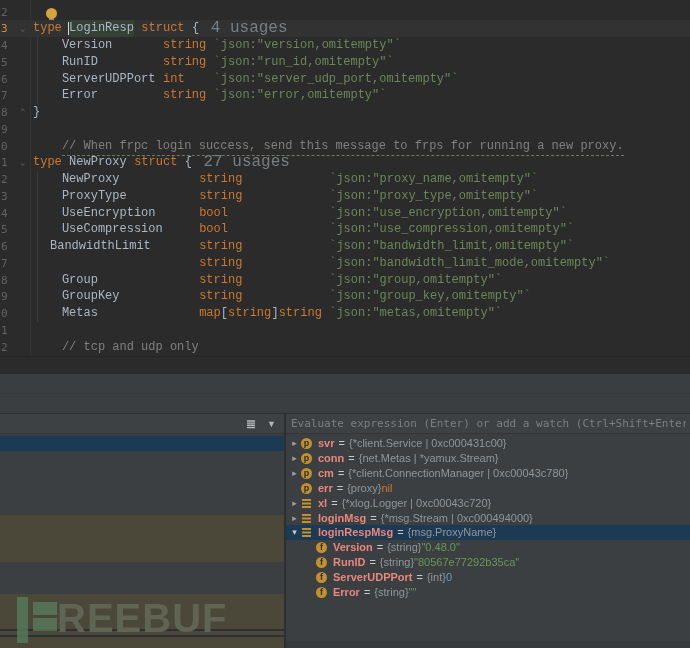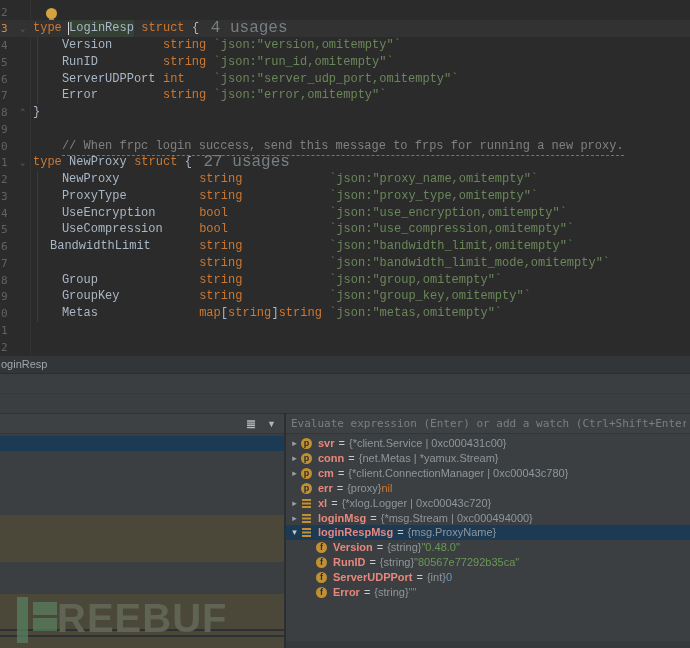--- a/index.html
+++ b/index.html
@@ -107,27 +107,24 @@
         <div class="code-line" style="top: 171.1px;"><span class="lnum">2</span><span class="tk pl" style="left: 61.8984px;">NewProxy</span><span class="tk kw" style="left: 199.166px;">string</span><span class="tk tag" style="left: 329.209px;">`json:"proxy_name,omitempty"`</span></div>
         <div class="code-line" style="top: 187.86px;"><span class="lnum">3</span><span class="tk pl" style="left: 61.8984px;">ProxyType</span><span class="tk kw" style="left: 199.166px;">string</span><span class="tk tag" style="left: 329.209px;">`json:"proxy_type,omitempty"`</span></div>
         <div class="code-line" style="top: 204.62px;"><span class="lnum">4</span><span class="tk pl" style="left: 61.8984px;">UseEncryption</span><span class="tk kw" style="left: 199.166px;">bool</span><span class="tk tag" style="left: 329.209px;">`json:"use_encryption,omitempty"`</span></div>
         <div class="code-line" style="top: 221.38px;"><span class="lnum">5</span><span class="tk pl" style="left: 61.8984px;">UseCompression</span><span class="tk kw" style="left: 199.166px;">bool</span><span class="tk tag" style="left: 329.209px;">`json:"use_compression,omitempty"`</span></div>
         <div class="code-line" style="top: 238.14px;"><span class="lnum">6</span><span class="tk pl" style="left: 50px;">BandwidthLimit</span><span class="tk kw" style="left: 199.166px;">string</span><span class="tk tag" style="left: 329.209px;">`json:"bandwidth_limit,omitempty"`</span></div>
         <div class="code-line" style="top: 254.9px;"><span class="lnum">7</span><span class="tk kw" style="left: 199.166px;">string</span><span class="tk tag" style="left: 329.209px;">`json:"bandwidth_limit_mode,omitempty"`</span></div>
         <div class="code-line" style="top: 271.66px;"><span class="lnum">8</span><span class="tk pl" style="left: 61.8984px;">Group</span><span class="tk kw" style="left: 199.166px;">string</span><span class="tk tag" style="left: 329.209px;">`json:"group,omitempty"`</span></div>
         <div class="code-line" style="top: 288.42px;"><span class="lnum">9</span><span class="tk pl" style="left: 61.8984px;">GroupKey</span><span class="tk kw" style="left: 199.166px;">string</span><span class="tk tag" style="left: 329.209px;">`json:"group_key,omitempty"`</span></div>
         <div class="code-line" style="top: 305.18px;"><span class="lnum">0</span><span class="tk pl" style="left: 61.8984px;">Metas</span><span class="tk kw" style="left: 199.166px;">map</span><span class="tk pl" style="left: 220.84px;">[</span><span class="tk kw" style="left: 228.064px;">string</span><span class="tk pl" style="left: 271.412px;">]</span><span class="tk kw" style="left: 278.636px;">string</span><span class="tk tag" style="left: 329.209px;">`json:"metas,omitempty"`</span></div>
         <div class="code-line" style="top: 321.94px;"><span class="lnum">1</span></div>
-        <div class="code-line" style="top: 338.7px;"><span class="lnum">2</span></div>
+        <div class="code-line" style="top: 338.7px;"><span class="lnum">2</span><span class="tk cm" style="left: 61.8984px;">// tcp and udp only</span></div>
       </div>
   </div>
 
-  <div id="breadcrumb-bar">
-    <span class="crumb">oginResp</span>
-  </div>
 
   <div id="gap-panel">
     <div id="gap-line"></div>
   </div>
 
   <div id="debug-toolbar">
     <span id="threads-view-icon">≣</span>
     <span id="toolbar-chevron">▼</span>
     <div id="evaluate-input">Evaluate expression (Enter) or add a watch (Ctrl+Shift+Enter)</div>
   </div>

